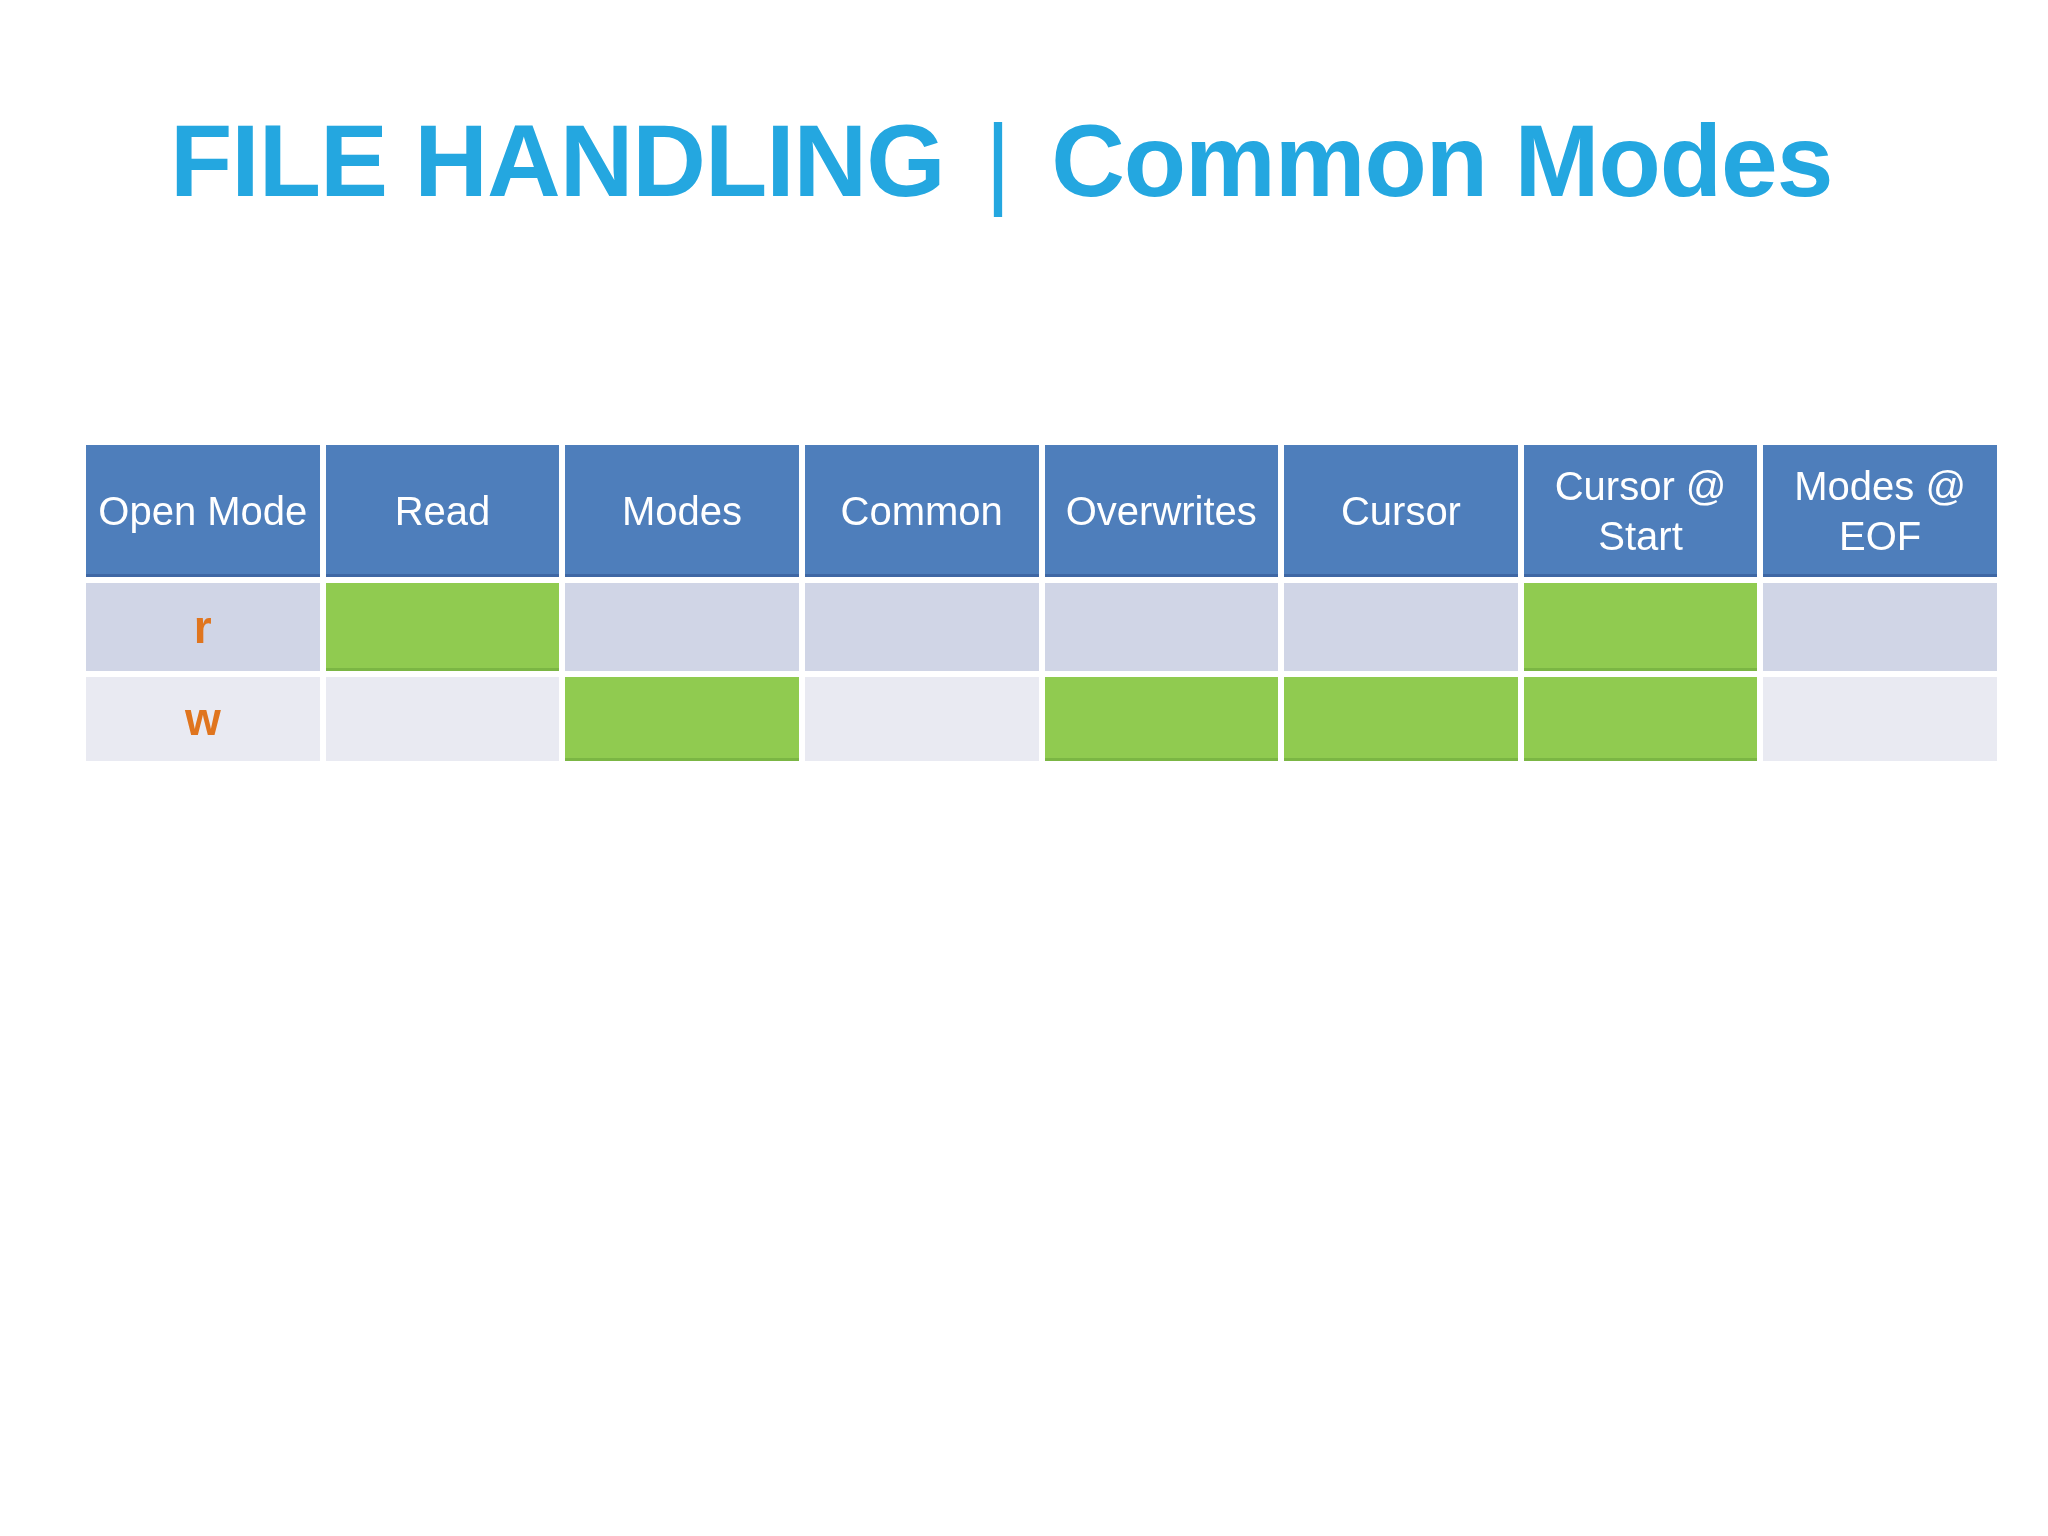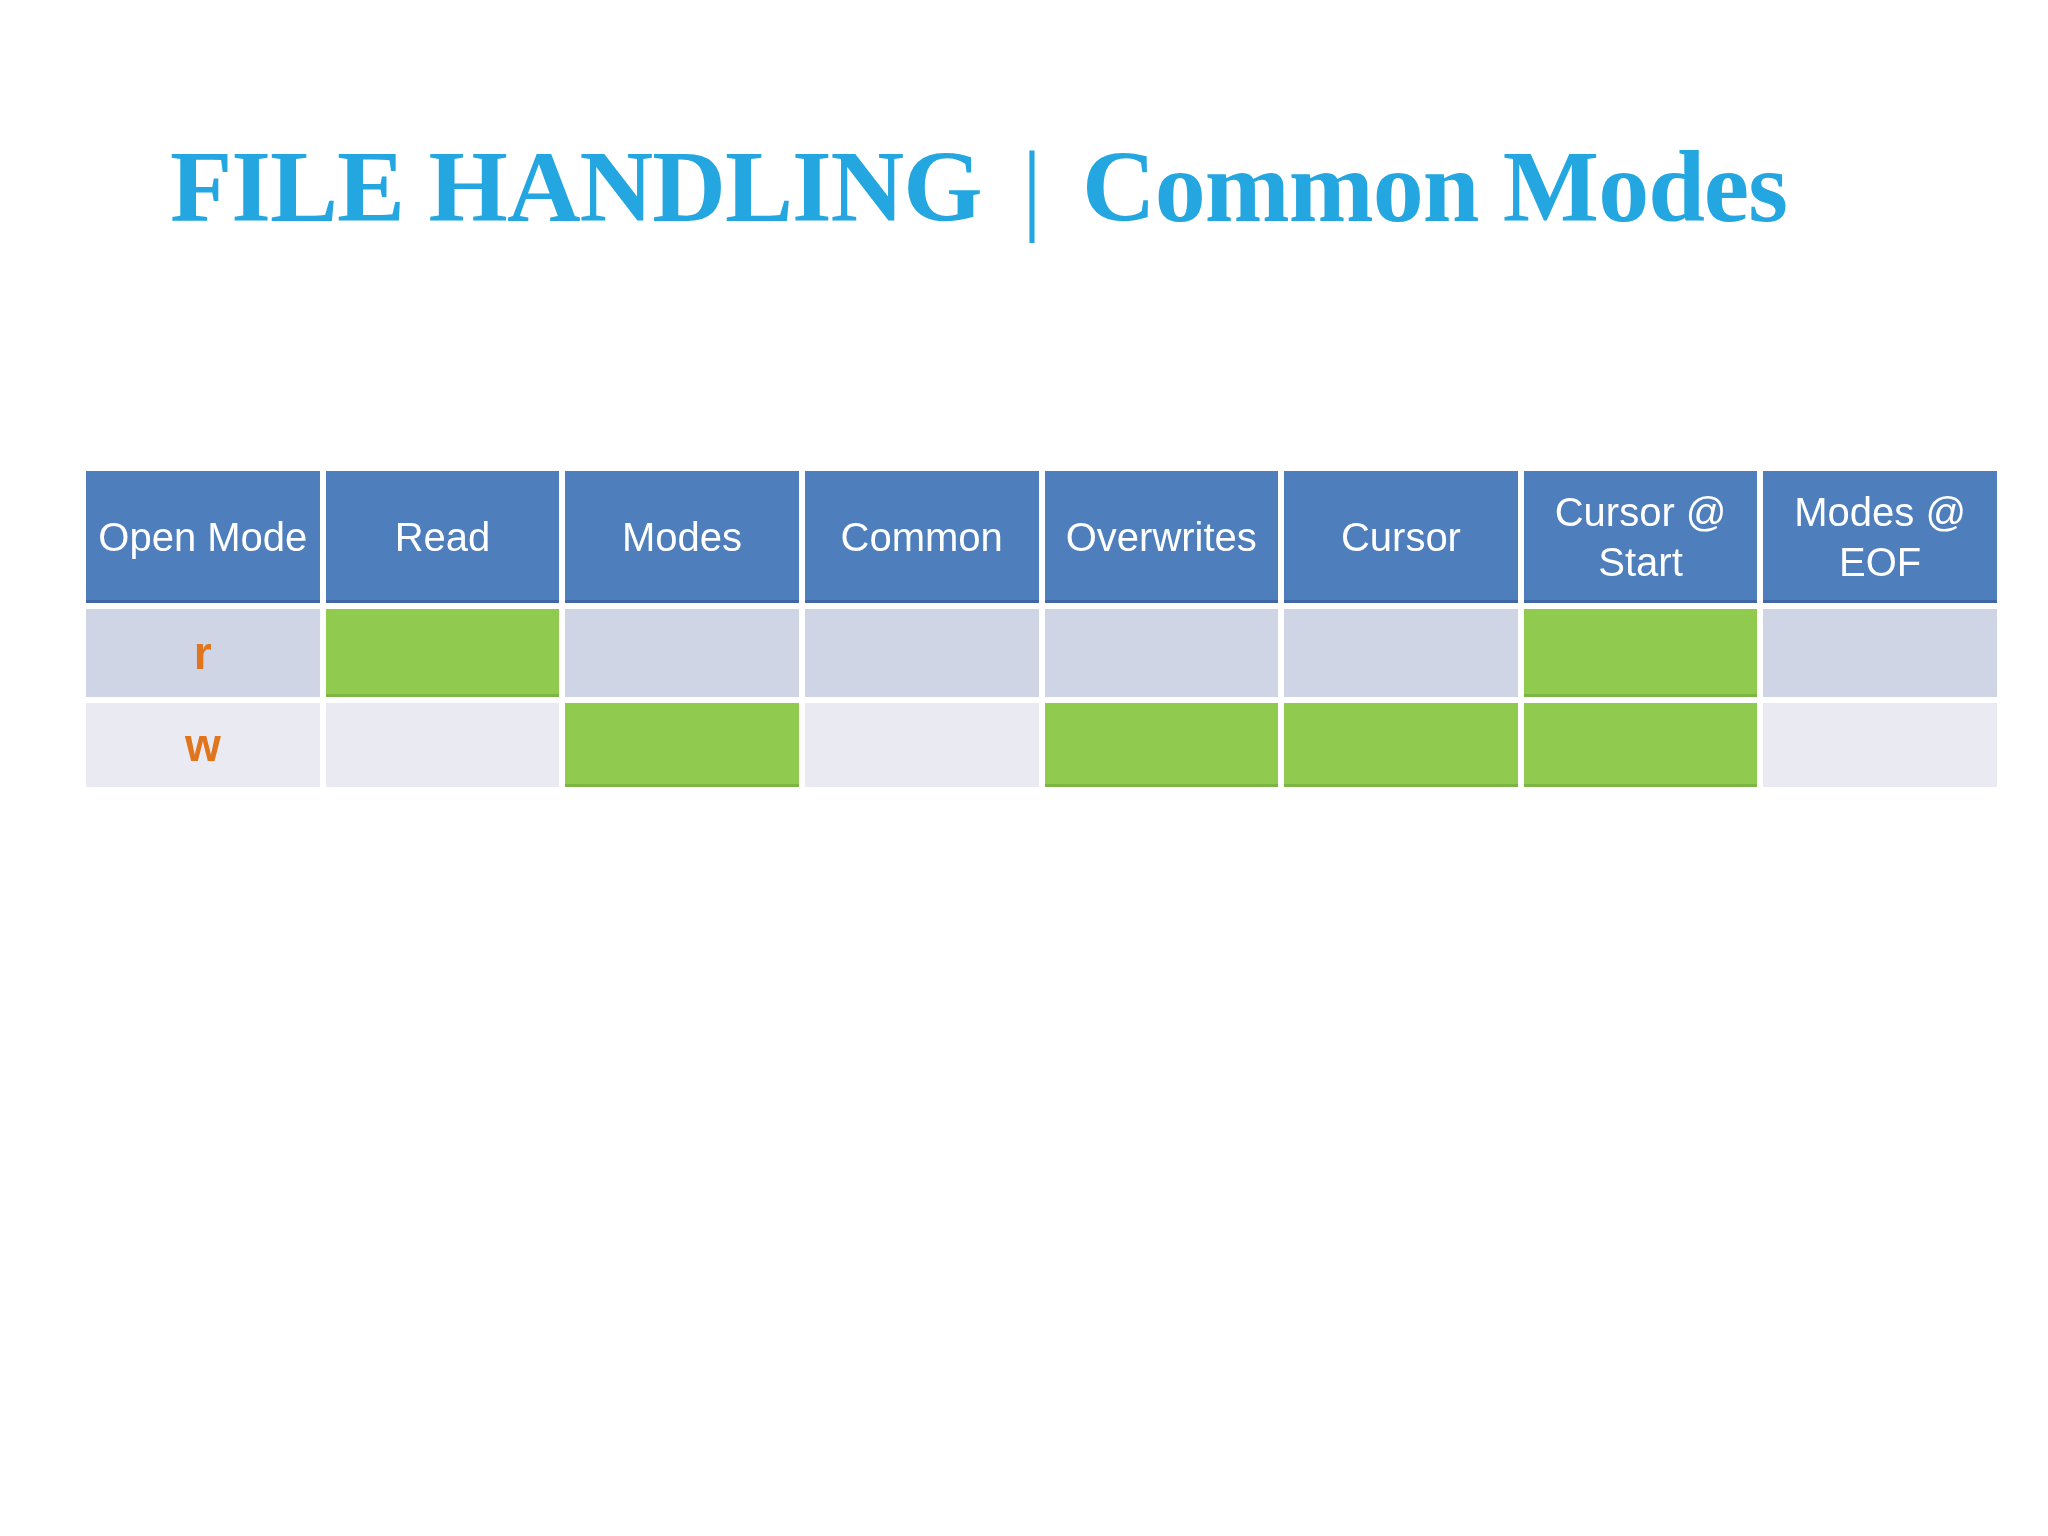--- a/index.html
+++ b/index.html
@@ -12,41 +12,41 @@
     width: 2048px;
     height: 1536px;
     overflow: hidden;
     font-family: "Liberation Sans", sans-serif;
   }
 
   
   .slide-title {
     position: absolute;
     left: 170px;
-    top: 136px;
+    top: 110px;
     margin: 0;
-    font-family: Liberation Serif, serif;
+    font-family: Liberation Sans, sans-serif;
     font-weight: bold;
     font-size: 102px;
     line-height: 1;
     letter-spacing: -1px;
     color: var(--title-blue, #24A7E0);
     white-space: nowrap;
   }
   .slide-title .sep {
     font-weight: normal;
     margin: 0 40px;
     letter-spacing: 0;
   }
 
   
   table.modes-table {
     position: absolute;
     left: 80px;
-    top: 465px;
+    top: 439px;
     width: 1923px;
     table-layout: fixed;
     border-collapse: separate;
     border-spacing: 6px;
   }
   table.modes-table th,
   table.modes-table td {
     box-sizing: border-box;
     text-align: center;
     vertical-align: middle;

